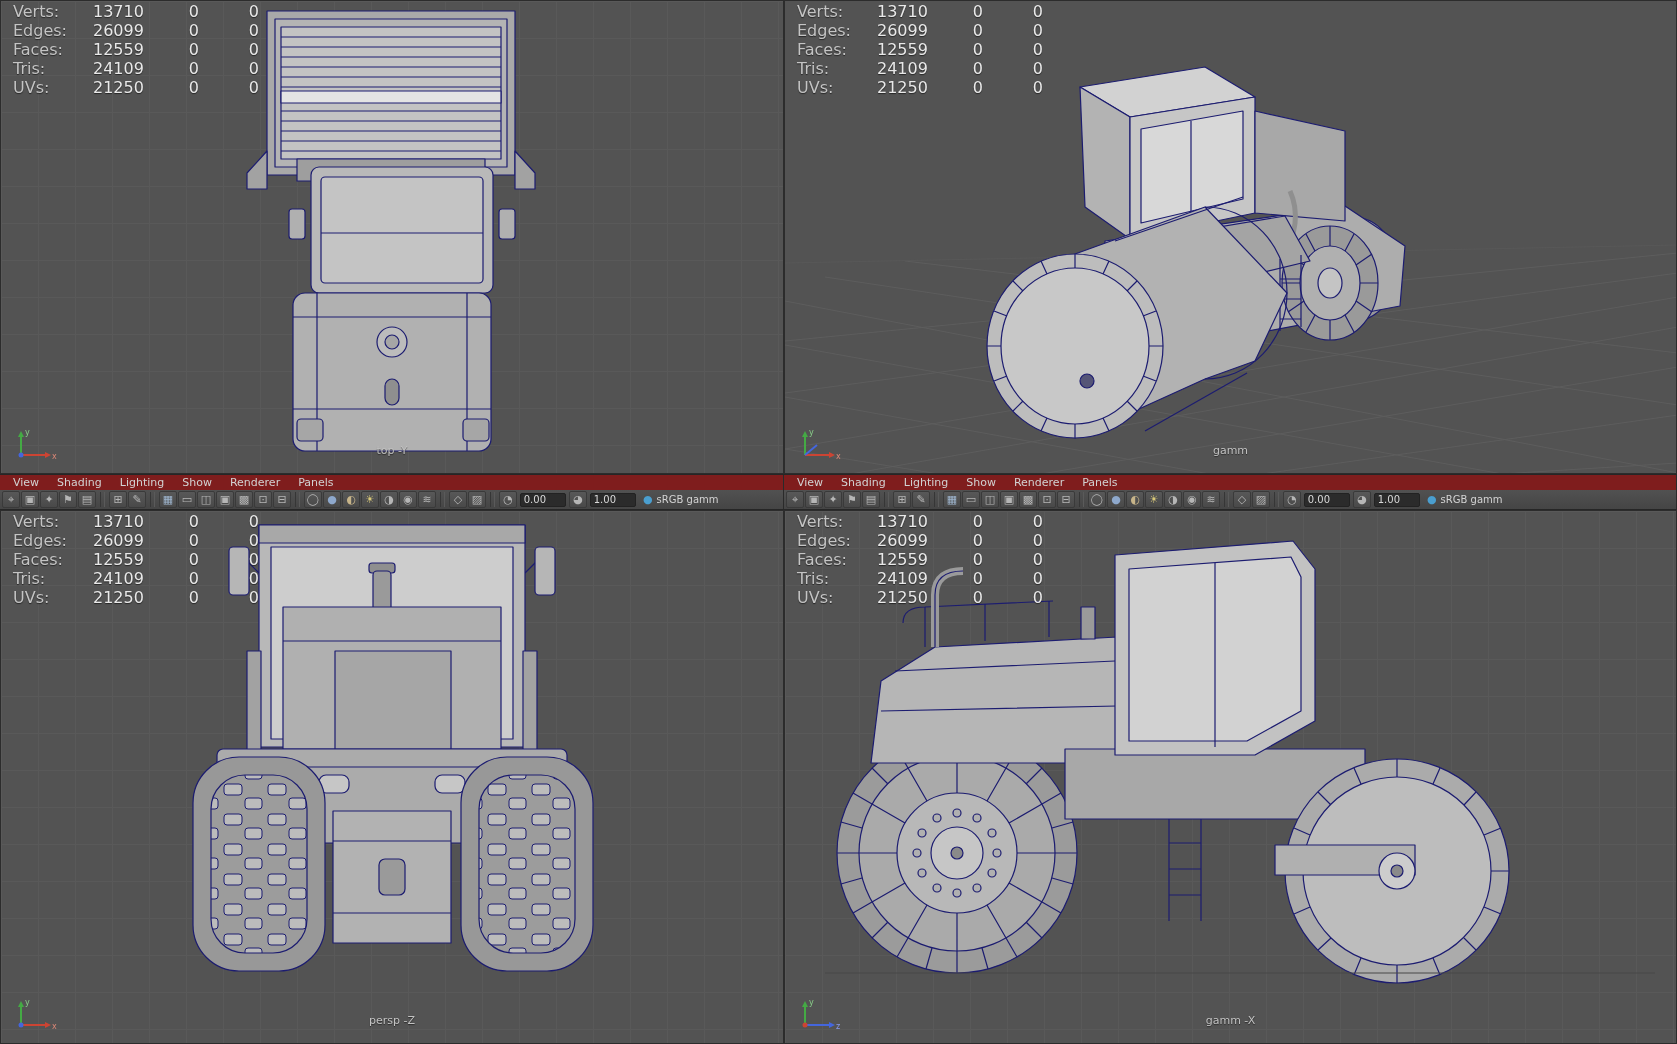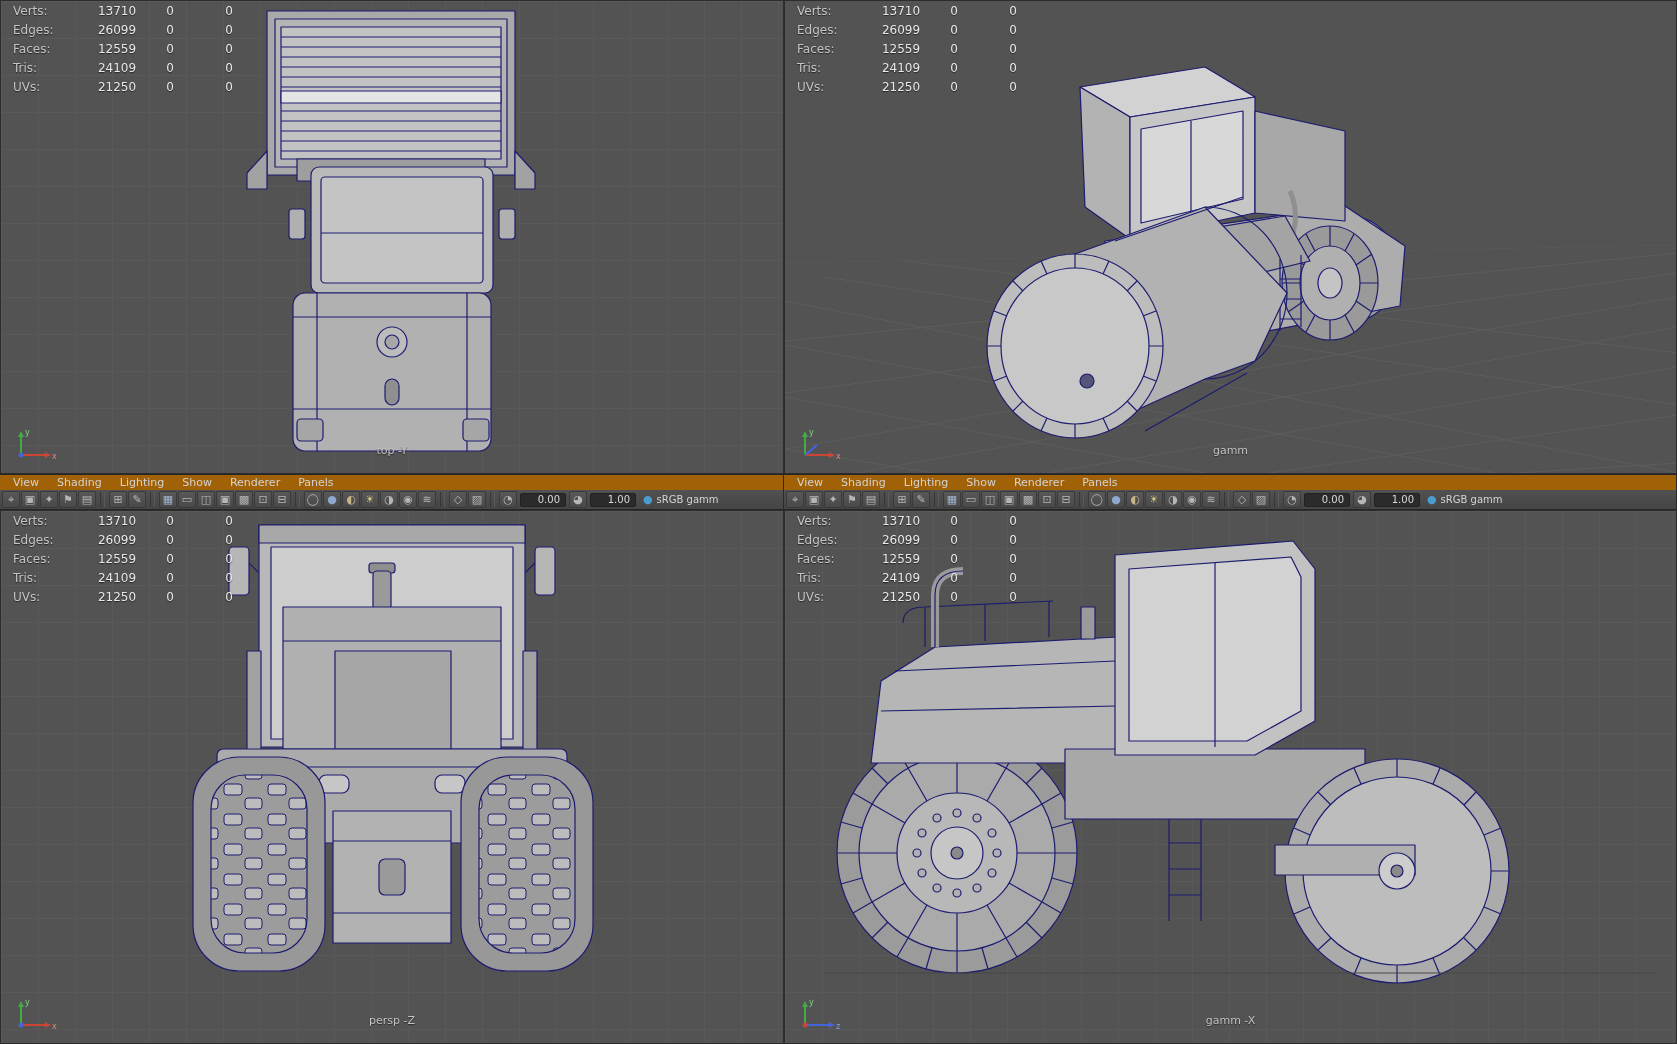--- a/index.html
+++ b/index.html
@@ -7,45 +7,45 @@
     font-family:"DejaVu Sans","Liberation Sans",sans-serif}
   .quad{display:grid;grid-template-columns:784px 893px;grid-template-rows:474px 36px 534px;
     width:1677px;height:1044px;background:#2a2a2a}
   .viewport{position:relative;background:#535353;overflow:hidden;border:1px solid #2c2c2c}
   .grid-ortho{position:absolute;inset:0;
     background-image:linear-gradient(#5b5b5b 1px,transparent 1px),
                      linear-gradient(90deg,#5b5b5b 1px,transparent 1px);
     background-size:37px 37px;opacity:.85}
   svg.scene{position:absolute;left:0;top:0}
   
-  .stats-hud{position:absolute;top:1px;left:12px;font-size:12px;color:#cccccc;
+  .stats-hud{position:absolute;top:1px;left:12px;font-size:16px;color:#cccccc;
     text-shadow:0 1px 1px rgba(0,0,0,.55);z-index:5}
   .stats-row{display:grid;grid-template-columns:80px 48px 58px 60px;line-height:19px}
   .s-label{text-align:left;color:#c4c4c4}
-  .s-val,.s-z{text-align:center;color:#e9e9e9}
+  .s-val,.s-z{text-align:right;color:#e9e9e9}
   
   .vp-label{position:absolute;bottom:16px;left:50%;transform:translateX(-50%);
     font-size:11px;color:#c2c2c2;text-shadow:0 1px 1px rgba(0,0,0,.5);z-index:5;white-space:nowrap}
   
   .gizmo{position:absolute;left:10px;bottom:8px;z-index:5}
   
   .toolbars{grid-column:1/3;display:grid;grid-template-columns:784px 893px;background:#3c3c3c;
     border-top:1px solid #262626;border-bottom:1px solid #262626}
   .panel-chrome{display:flex;flex-direction:column;overflow:hidden;border-right:1px solid #2a2a2a}
-  .menubar{height:15px;display:flex;align-items:center;background:#a16207;
+  .menubar{height:15px;display:flex;align-items:center;background:#7f1d1d;
     font-size:11px;color:#d2d2d2;padding-left:4px}
   .menu-item{padding:0 9px;cursor:default;white-space:nowrap}
   .iconbar{height:19px;display:flex;align-items:center;background:linear-gradient(#515151,#454545);
     padding:0 2px;gap:1px;overflow:hidden}
   .tb-btn{width:18px;height:17px;flex:0 0 auto;display:inline-flex;align-items:center;justify-content:center;
     font-size:11px;line-height:1;color:#b6b6b6;background:linear-gradient(#585858,#494949);
     border:1px solid #3a3a3a;border-radius:2px;cursor:default}
   .tb-sep{width:5px;height:15px;flex:0 0 auto;border-left:1px solid #363636;border-right:1px solid #5a5a5a;margin:0 3px}
   .tb-field{width:46px;height:14px;flex:0 0 auto;background:#2b2b2b;color:#d9d9d9;font-size:10px;
-    display:inline-flex;align-items:center;justify-content:flex-end;padding:0 5px;margin:0 2px;
+    display:inline-flex;align-items:center;justify-content:flex-end;padding:0 19px;margin:0 2px;
     border:1px solid #222;border-radius:2px}
   .tb-srgb{display:inline-flex;align-items:center;gap:4px;color:#d3d3d3;font-size:10px;
     margin-left:4px;white-space:nowrap;flex:0 0 auto}
   .srgb-dot{color:#4a9ecf;font-size:11px}
 </style>
 </head>
 <body>
 
 <div class="quad">
 

